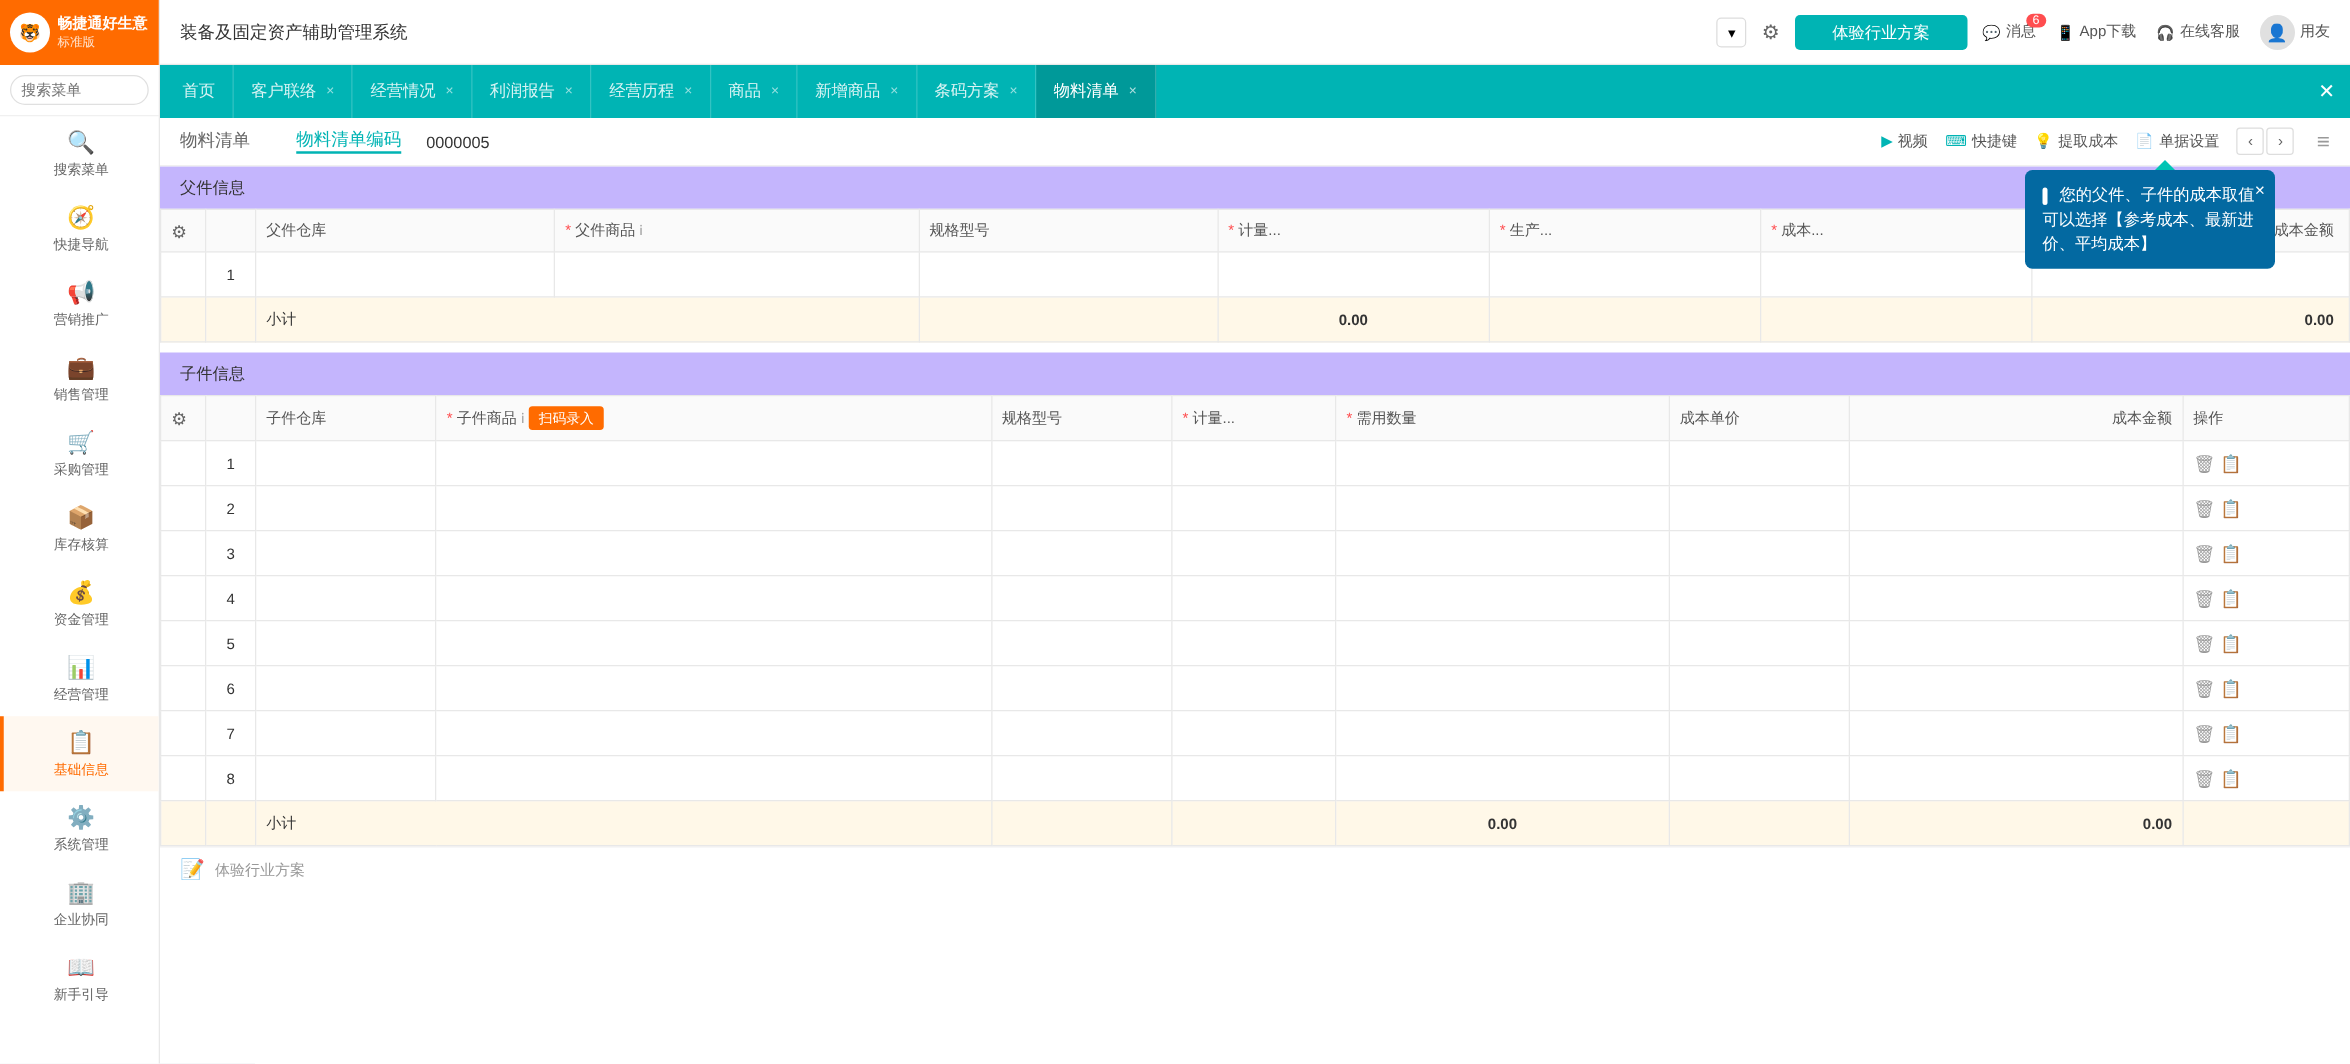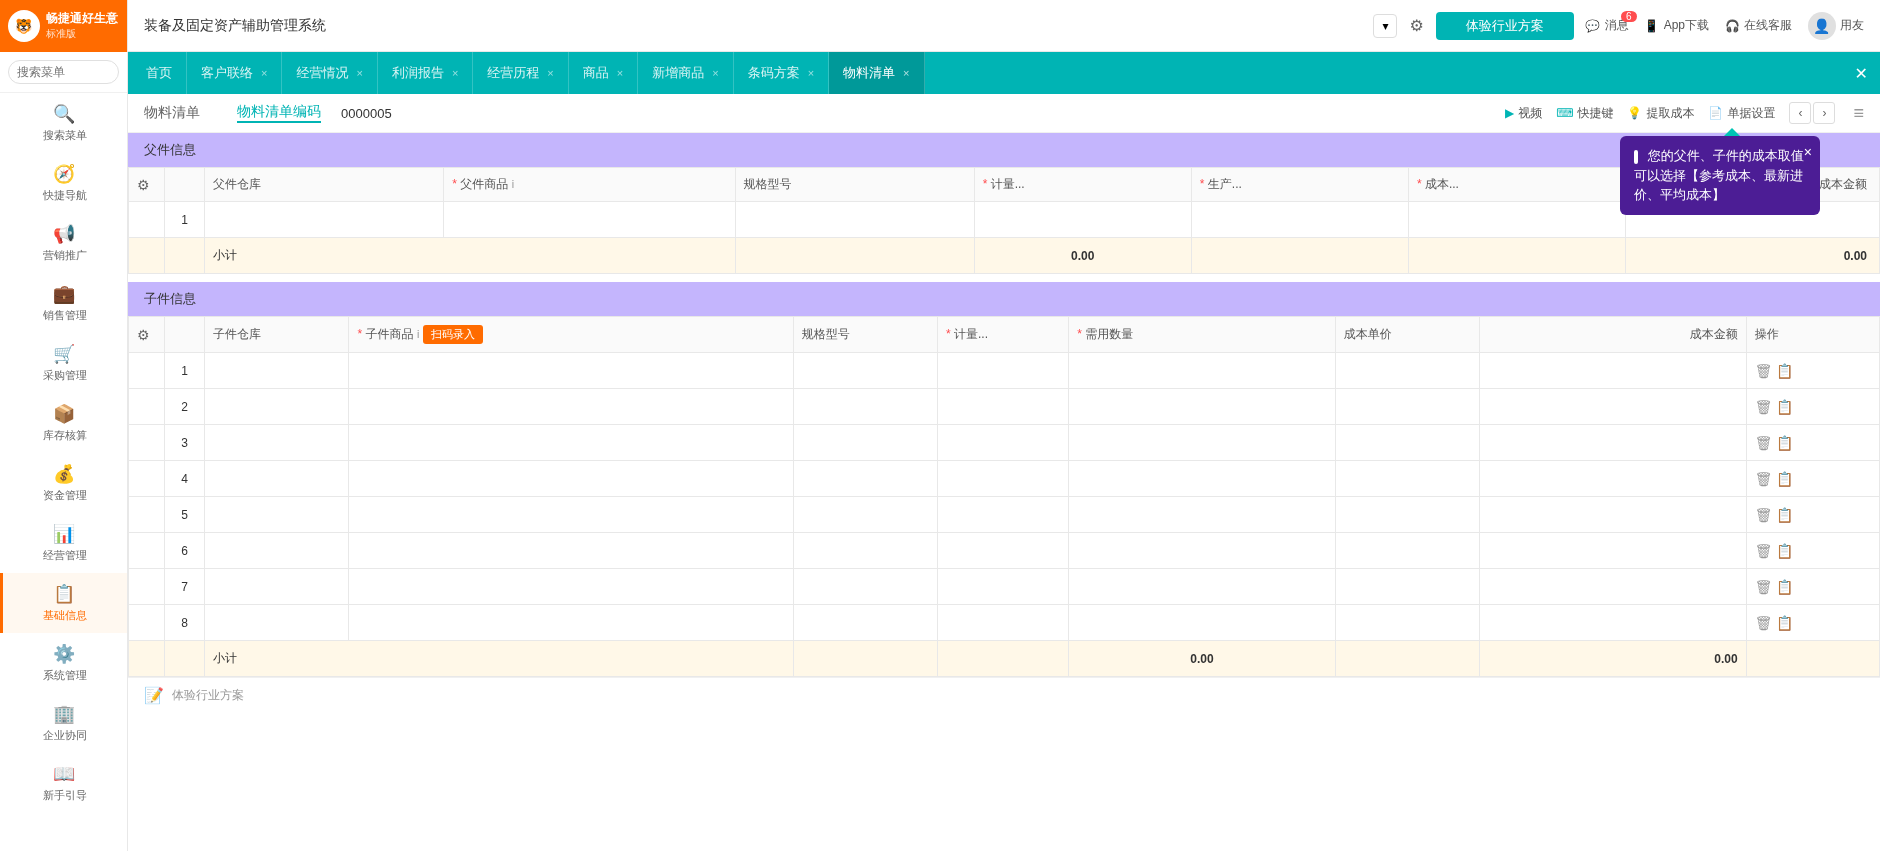--- a/index.html
+++ b/index.html
@@ -251,21 +251,21 @@
 
     
     .action-icons { display: flex; gap: 4px; }
     .action-icon { cursor: pointer; color: #999; font-size: 14px; }
 
     
     .tooltip-box {
       position: absolute;
       top: 80px;
       right: 16px;
-      background: #4c1d95;
+      background: #0369a1;
       color: #fff;
       padding: 10px 14px;
       border-radius: 6px;
       font-size: 13px;
       width: 200px;
       z-index: 100;
       line-height: 1.5;
     }
     .tooltip-box::before {
       content: '';

